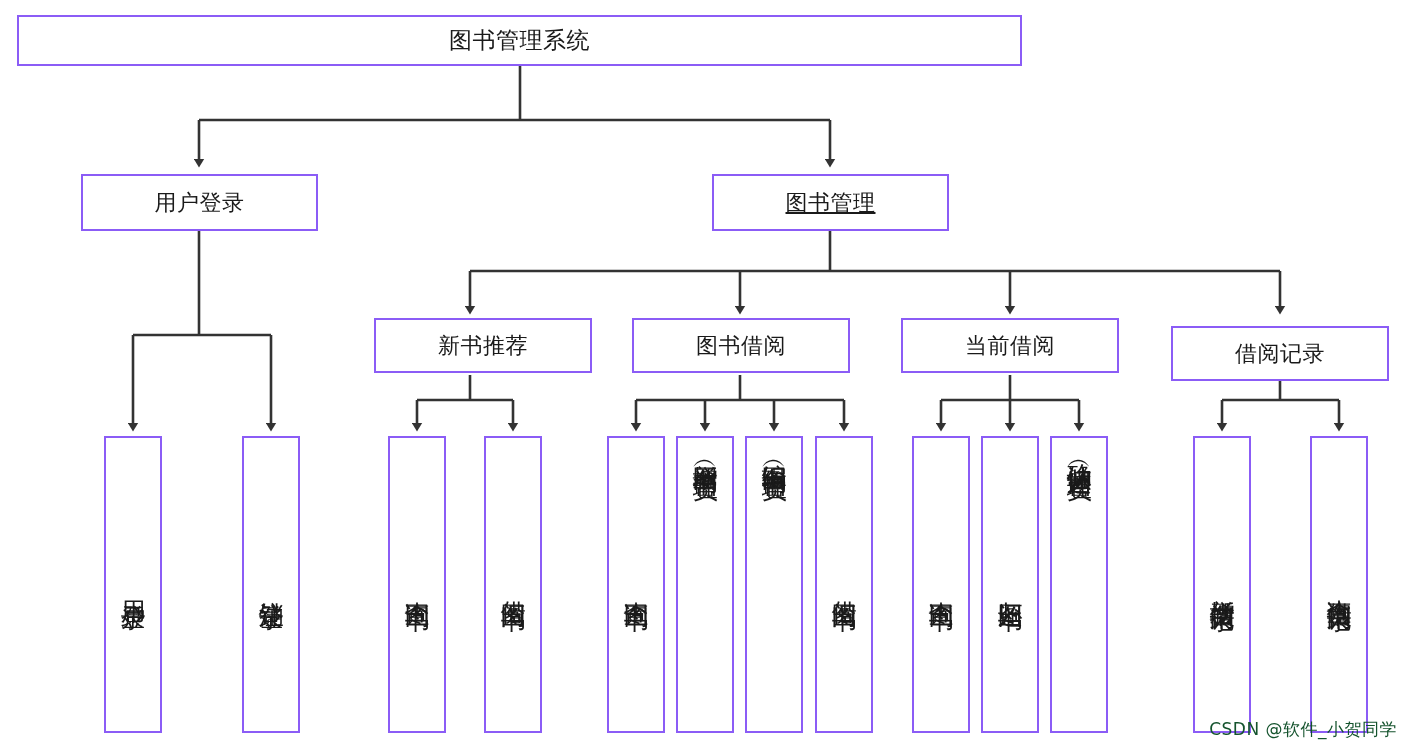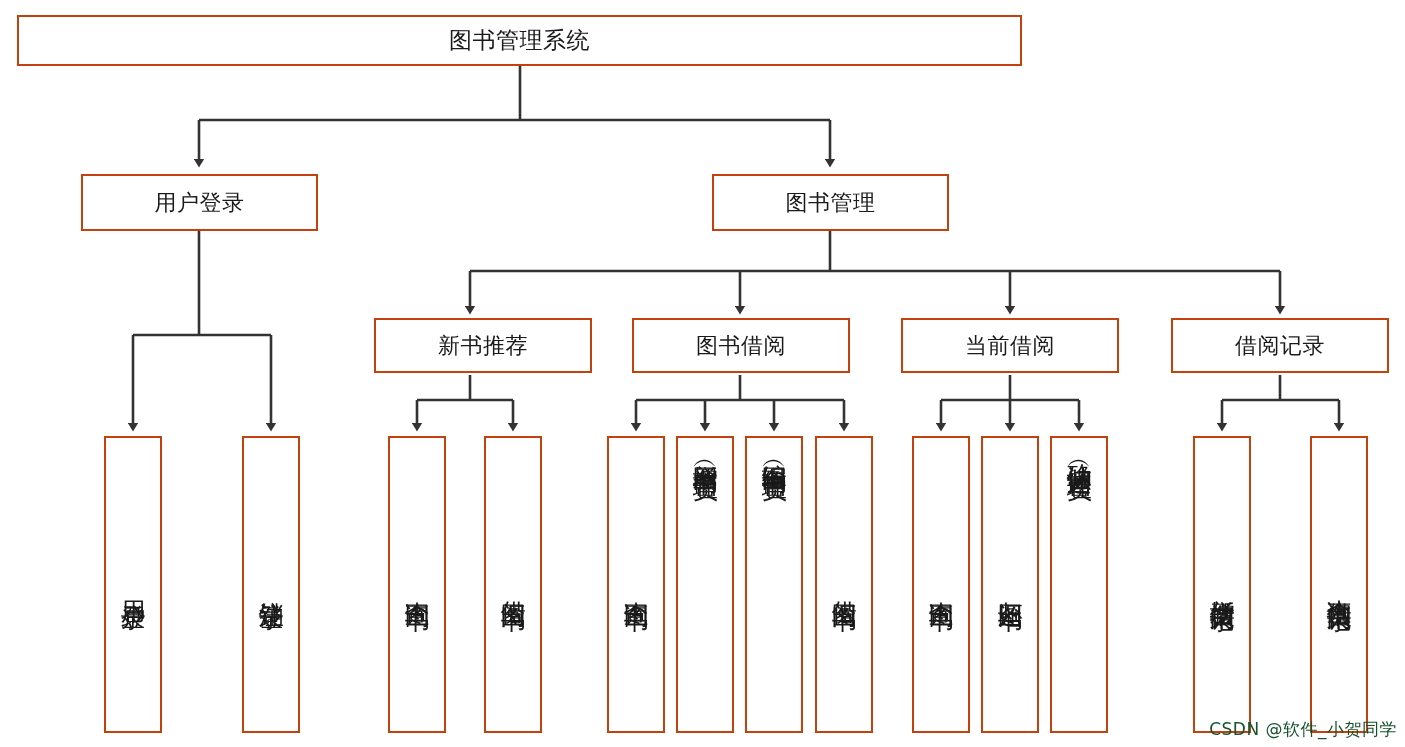--- a/index.html
+++ b/index.html
@@ -22,21 +22,21 @@
     position: absolute;
     left: 0;
     top: 0;
     width: 1405px;
     height: 747px;
     pointer-events: none;
   }
   .node {
     position: absolute;
     box-sizing: border-box;
-    border: 2px solid #c2410c;
+    border: 2px solid #8b5cf6;
     background: #ffffff;
     display: flex;
     align-items: center;
     justify-content: center;
     color: #1a1a1a;
   }
   .node-label {
     display: block;
     text-align: center;
     line-height: 1.15;
@@ -133,34 +133,34 @@
     </g>
   </svg>
 
   <div class="node horiz root" style="left:17px; top:15px; width:1005px; height:51px;">
     <span class="node-label">图书管理系统</span>
   </div>
 
   <div class="node horiz" style="left:81px; top:174px; width:237px; height:57px;">
     <span class="node-label">用户登录</span>
   </div>
-  <div class="node horiz" style="left:712px; top:174px; width:237px; height:57px;">
+  <div class="node horiz" style="left:712px; top:174px; width:237px; height:57px;text-decoration:underline;">
     <span class="node-label">图书管理</span>
   </div>
 
   <div class="node horiz" style="left:374px; top:318px; width:218px; height:55px;">
     <span class="node-label">新书推荐</span>
   </div>
   <div class="node horiz" style="left:901px; top:318px; width:218px; height:55px;">
     <span class="node-label">当前借阅</span>
   </div>
   <div class="node horiz" style="left:632px; top:318px; width:218px; height:55px;">
     <span class="node-label">图书借阅</span>
   </div>
-  <div class="node horiz" style="left:1171px; top:318px; width:218px; height:55px;">
+  <div class="node horiz" style="left:1171px; top:326px; width:218px; height:55px;">
     <span class="node-label">借阅记录</span>
   </div>
 
   <div class="node vert center-text" style="left:104px; top:436px; width:58px; height:297px;">
     <span class="node-label">用户登录</span>
   </div>
   <div class="node vert center-text" style="left:242px; top:436px; width:58px; height:297px;">
     <span class="node-label">注销登录</span>
   </div>
 

